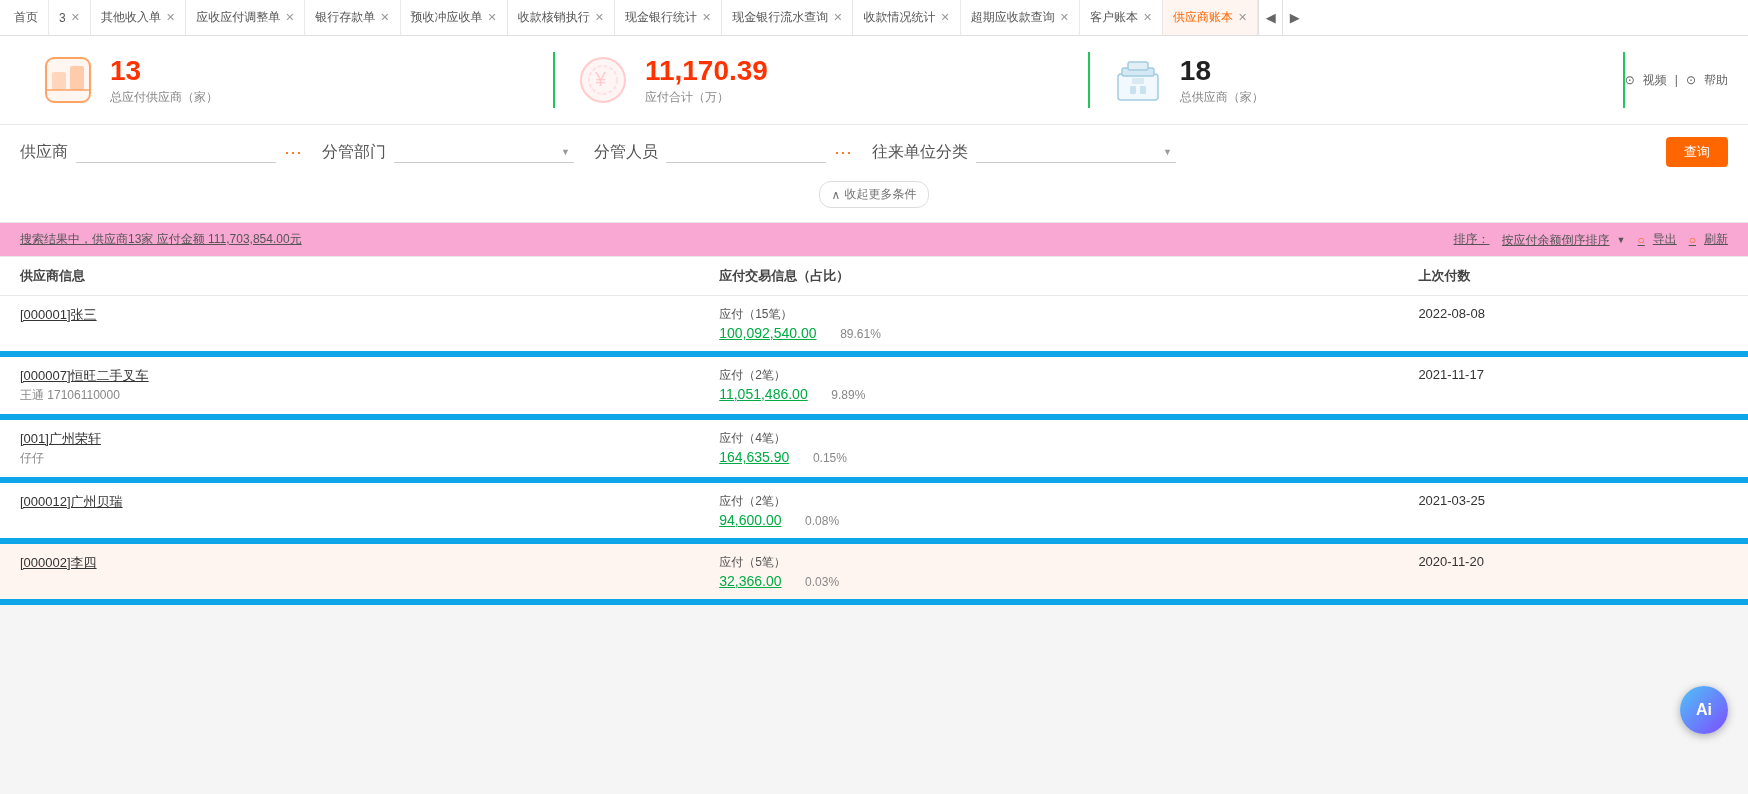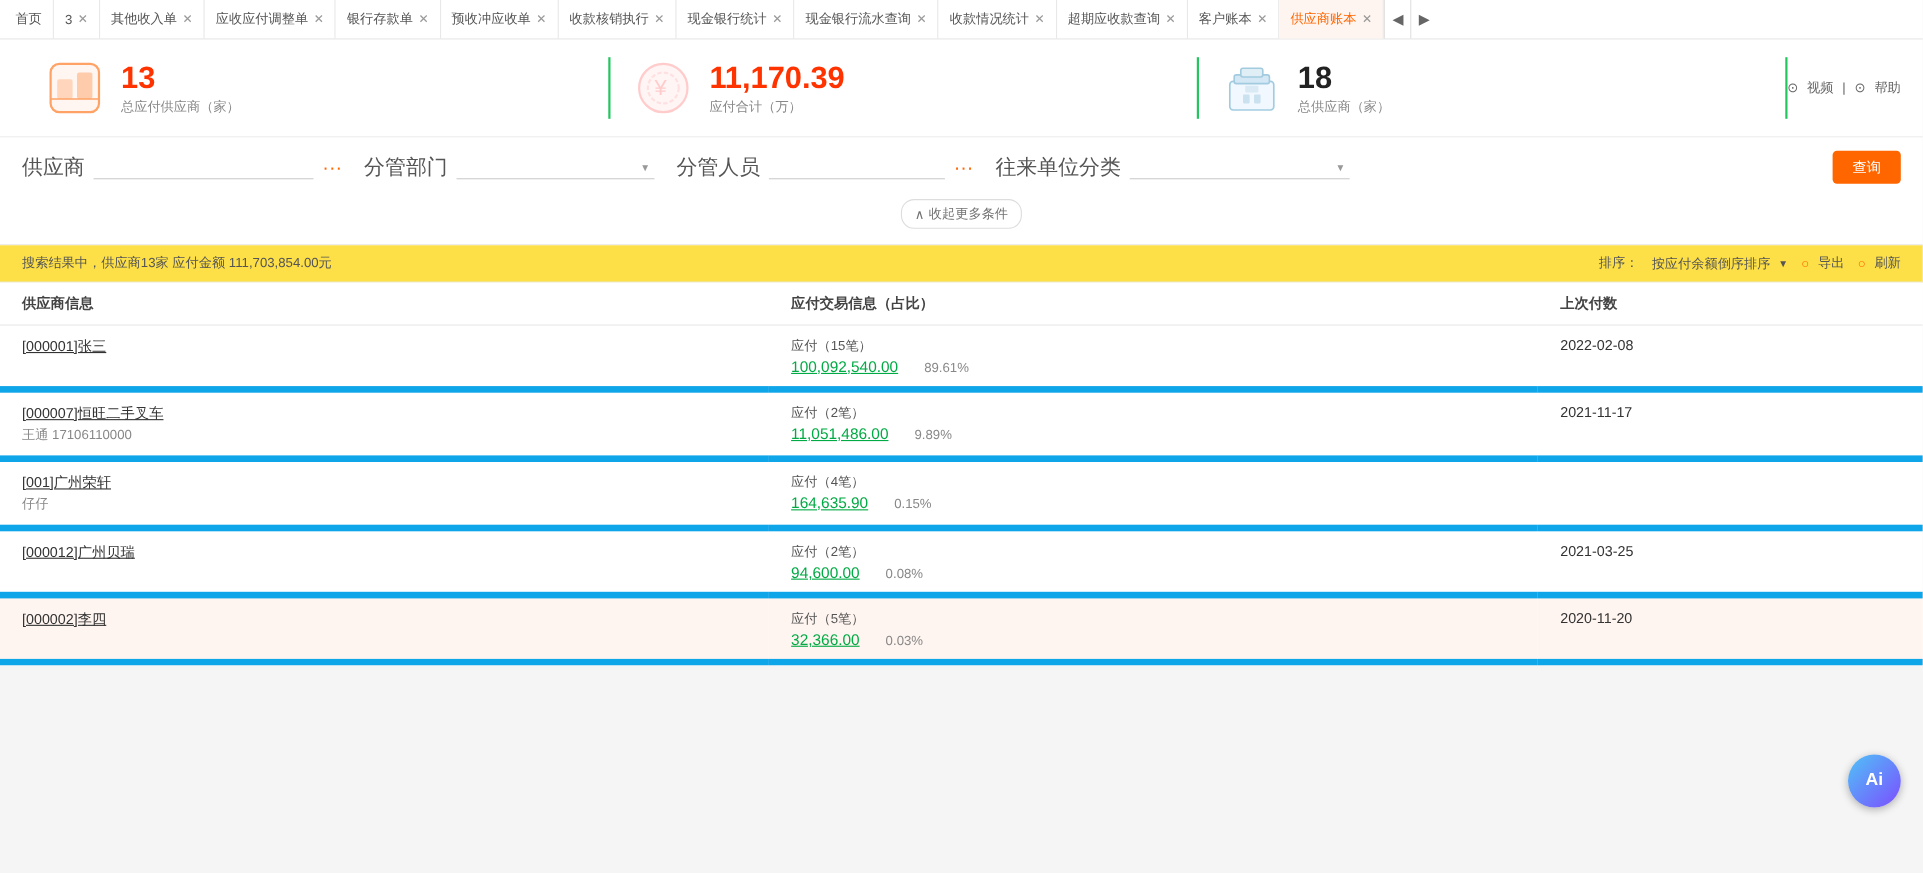--- a/index.html
+++ b/index.html
@@ -108,21 +108,21 @@
       gap: 20px;
       margin-bottom: 8px;
     }
     .filter-row:last-child { margin-bottom: 0; }
     .filter-item {
       display: flex;
       align-items: center;
       gap: 8px;
     }
     .filter-label {
-      font-size: 19px;
+      font-size: 16px;
       color: #555;
       white-space: nowrap;
     }
     .filter-input {
       border: none;
       border-bottom: 1px solid #ccc;
       padding: 3px 6px;
       font-size: 13px;
       color: #333;
       width: 160px;
@@ -185,28 +185,29 @@
       width: fit-content;
     }
     .collapse-btn::before {
       content: '∧';
       margin-right: 4px;
       font-size: 12px;
     }
 
     
     .results-bar {
-      background: #fde047;
+      background: #f9a8d4;
       padding: 8px 20px;
       display: flex;
       align-items: center;
       justify-content: space-between;
       border-bottom: 1px solid #e8e8e8;
       font-size: 12px;
       color: #555;
+      text-decoration: underline;
     }
     .results-bar .sort-area {
       display: flex;
       align-items: center;
       gap: 12px;
     }
     .sort-label { color: #555; }
     .sort-select-wrap {
       position: relative;
       display: inline-flex;
@@ -497,21 +498,21 @@
       </tr>
     </thead>
     <tbody id="table-body">
     <tr>
           <td><a class="supplier-link">[000001]张三</a></td>
           <td>
     <div class="amount-note">应付（15笔）</div>
     <span class="amount-green">100,092,540.00</span>
     <span class="percent-text">89.61%</span>
   </td>
-          <td><span>2022-02-08</span></td>
+          <td><span>2022-08-08</span></td>
         </tr>
         <tr>
           <td><a class="supplier-link">[000007]恒旺二手叉车</a><div class="sub-info">王通  17106110000</div></td>
           <td>
     <div class="amount-note">应付（2笔）</div>
     <span class="amount-green">11,051,486.00</span>
     <span class="percent-text">9.89%</span>
   </td>
           <td><span>2021-11-17</span></td>
         </tr>

